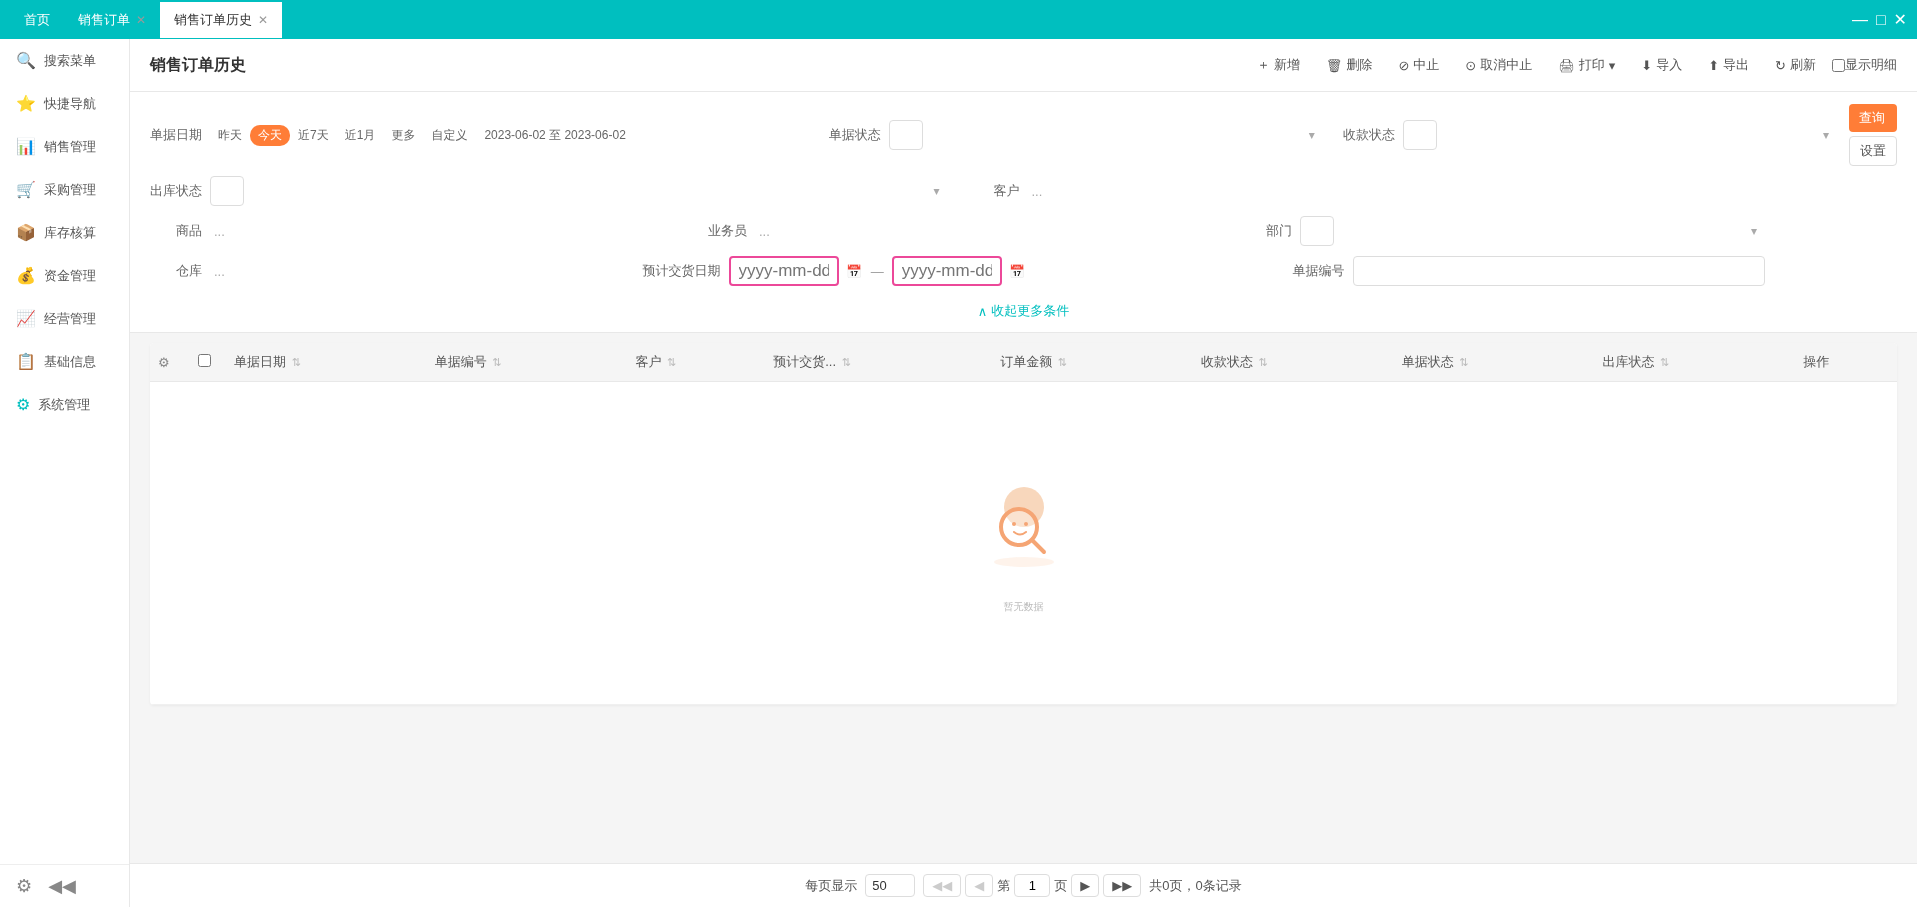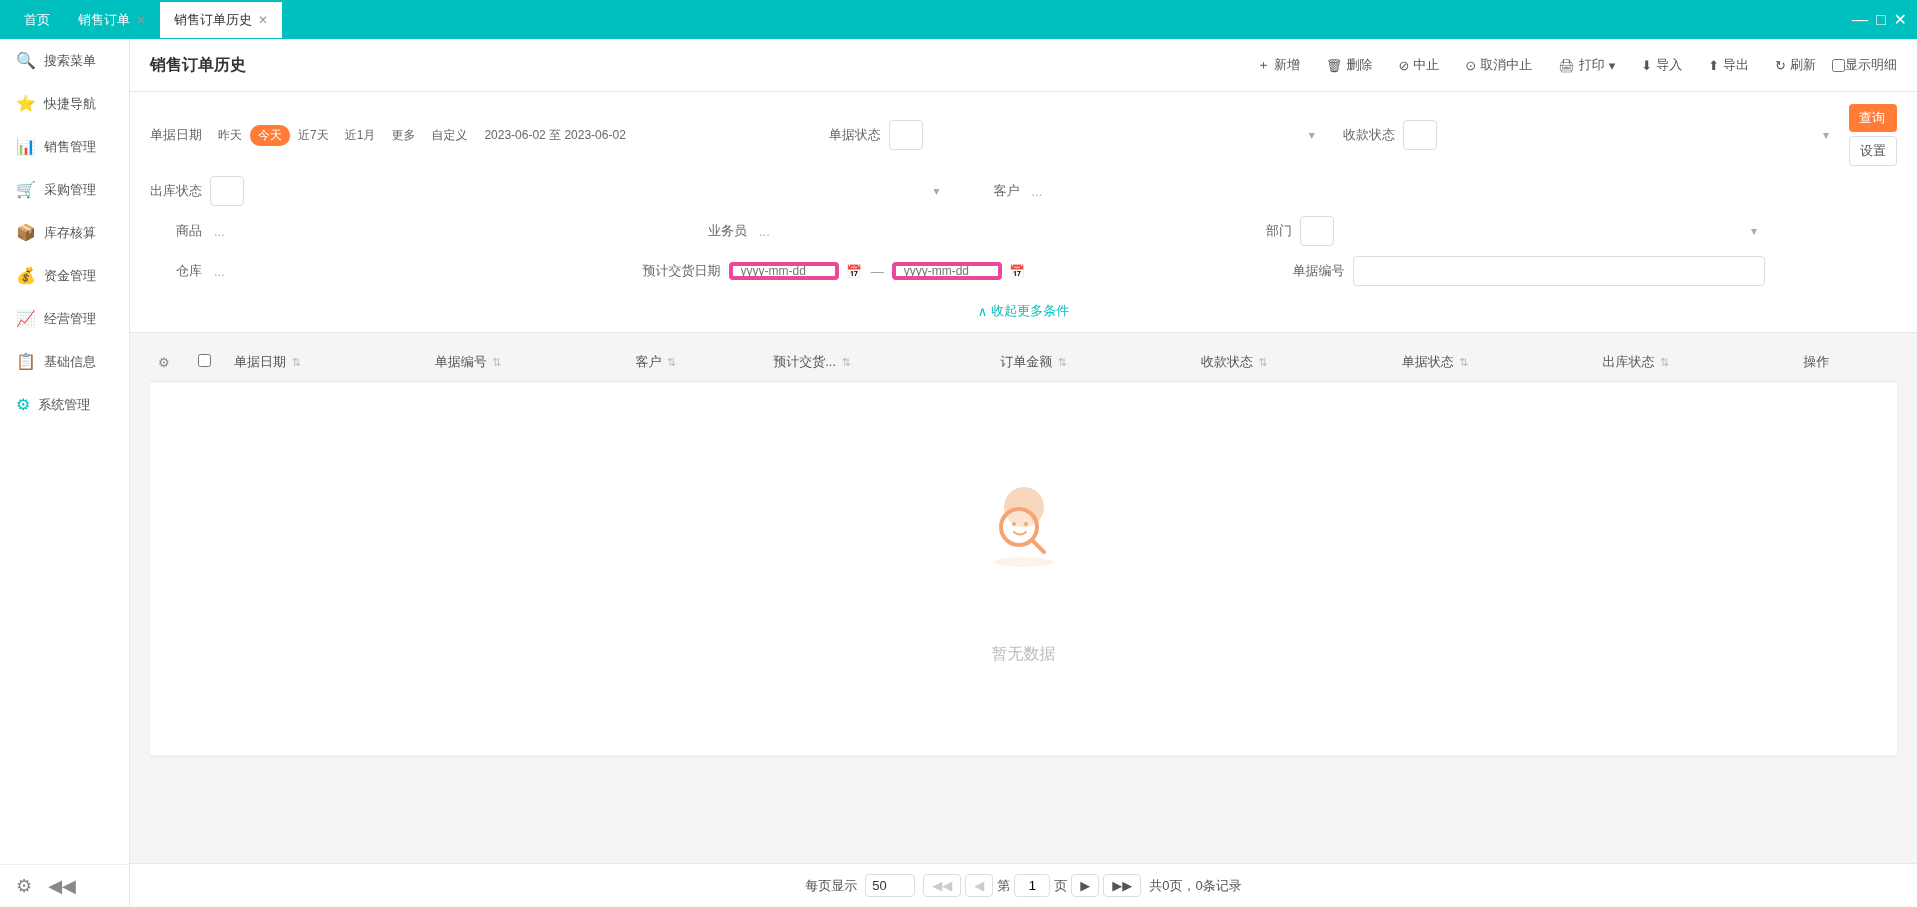--- a/index.html
+++ b/index.html
@@ -46,38 +46,38 @@
     .filter-input { flex: 1; border: 1px solid #ddd; border-radius: 4px; padding: 4px 8px; font-size: 13px; color: #333; height: 30px; outline: none; }
     .filter-select { flex: 1; border: 1px solid #ddd; border-radius: 4px; padding: 4px 24px 4px 8px; font-size: 13px; color: #333; height: 30px; outline: none; appearance: none; background: #fff; cursor: pointer; }
     .filter-select-wrap { flex: 1; position: relative; }
     .filter-select-wrap::after { content: '▾'; position: absolute; right: 8px; top: 50%; transform: translateY(-50%); color: #aaa; pointer-events: none; font-size: 12px; }
     .date-range { display: flex; align-items: center; gap: 4px; flex: 1; }
     .date-quick { display: flex; align-items: center; gap: 0; }
     .date-btn { padding: 2px 8px; border-radius: 10px; border: none; background: none; cursor: pointer; color: #666; font-size: 12px; }
     .date-btn.active { background: #ff7d37; color: #fff; }
     .date-display { font-size: 12px; color: #666; margin-left: 9px; }
     .filter-dots { color: #aaa; cursor: pointer; padding: 0 4px; }
-    .filter-date-input { border: 4px solid #ec4899; border-radius: 4px; padding: 4px 8px; font-size: 12px; color: #999; height: 18px; outline: none; width: 110px; }
+    .filter-date-input { border: 2px solid #ec4899; border-radius: 4px; padding: 4px 8px; font-size: 17px; color: #999; height: 30px; outline: none; width: 110px; }
     .date-sep { color: #999; margin: 0 4px; }
     .cal-icon { color: #aaa; cursor: pointer; margin-left: 4px; }
     .collapse-more { display: flex; align-items: center; justify-content: center; padding: 6px 0 0; cursor: pointer; color: #00bfbf; font-size: 13px; gap: 4px; }
 
     
     .table-area { flex: 1; overflow: auto; padding: 10px 20px 0; background: #f5f5f5; }
     .data-table { width: 100%; border-collapse: collapse; background: #fff; border-radius: 4px; overflow: hidden; box-shadow: 0 1px 3px rgba(0,0,0,0.05); }
     .data-table th { background: #f5f5f5; border-bottom: 1px solid #e8e8e8; padding: 10px 8px; text-align: left; font-weight: normal; color: #555; white-space: nowrap; font-size: 13px; }
     .data-table th .sort-icon { color: #bbb; font-size: 11px; margin-left: 2px; }
     .data-table td { border-bottom: 1px solid #f0f0f0; padding: 10px 8px; color: #333; font-size: 13px; }
     .th-settings { width: 40px; text-align: center; }
     .th-checkbox { width: 36px; text-align: center; }
     .settings-icon { color: #888; cursor: pointer; }
 
     
     .empty-state { display: flex; flex-direction: column; align-items: center; justify-content: center; padding: 80px 0; }
-    .empty-text { color: #bbb; font-size: 16px; margin-top: 44px; }
+    .empty-text { color: #bbb; font-size: 10px; }
 
     
     .pagination { background: #fff; border-top: 1px solid #e8e8e8; padding: 10px 20px; display: flex; align-items: center; justify-content: center; gap: 8px; flex-shrink: 0; font-size: 13px; color: #555; }
     .page-size-select { border: 1px solid #ddd; border-radius: 4px; padding: 3px 20px 3px 6px; font-size: 13px; appearance: none; background: #fff; cursor: pointer; color: #333; }
     .page-nav { display: flex; align-items: center; gap: 4px; }
     .page-nav-btn { border: 1px solid #ddd; background: #fff; border-radius: 4px; padding: 3px 8px; cursor: pointer; color: #555; font-size: 13px; }
     .page-nav-btn:disabled { color: #ccc; cursor: default; }
     .page-input { border: 1px solid #ddd; border-radius: 4px; padding: 3px 6px; width: 36px; text-align: center; font-size: 13px; outline: none; }
   </style>
 </head>

